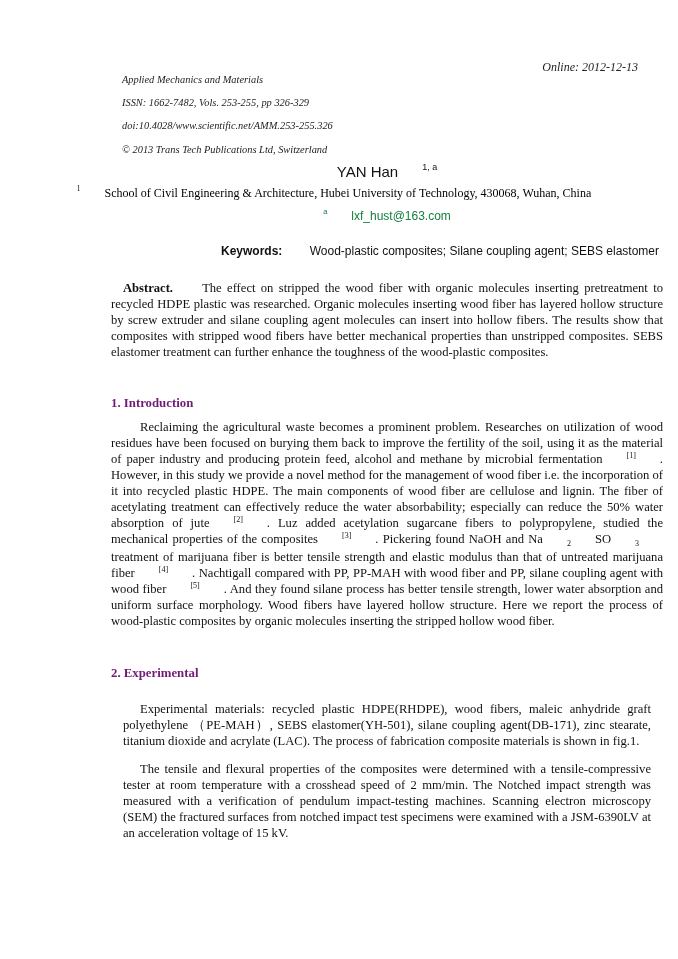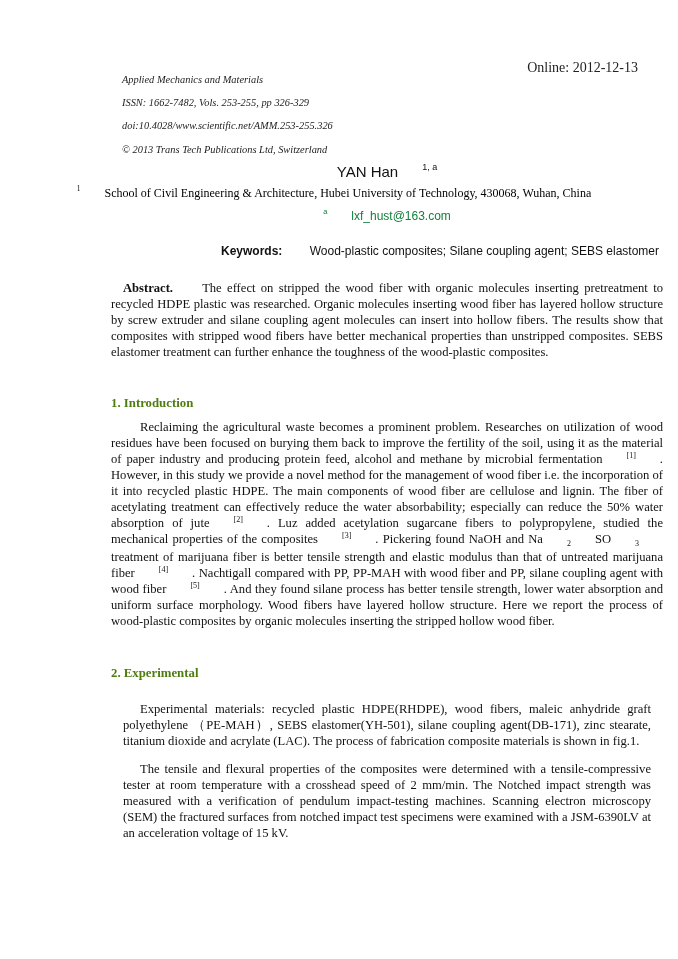--- a/index.html
+++ b/index.html
@@ -8,22 +8,22 @@
   .page { position: absolute; left: 0; top: 0; width: 678px; height: 959px; background: #fff; }
 
   .header-left {
     position: absolute; left: 62px; top: 14px;
     font-family: "Liberation Serif", serif; font-style: italic;
     font-size: 10.4px; line-height: 11.2px; color: #222;
   }
   .header-left div { white-space: nowrap; }
   .header-right {
     position: absolute; right: 64px; top: 14px;
-    font-family: "Liberation Serif", serif; 
-    font-size: 14px; line-height: 11.2px; color: #222; white-space: nowrap;
+    font-family: "Liberation Serif", serif; font-style: italic;
+    font-size: 12px; line-height: 11.2px; color: #222; white-space: nowrap;
   }
 
   .title {
     position: absolute; left: 0; width: 678px; top: 80px;
     text-align: center; font-family: "Liberation Sans", sans-serif;
     font-weight: bold; font-size: 15.2px; color: #111; white-space: nowrap;
   }
   .author {
     position: absolute; left: 0; width: 678px; top: 115px;
     text-align: center; font-family: "Liberation Sans", sans-serif;
@@ -54,21 +54,21 @@
     text-align: justify; color: #111;
   }
   .body-text b { font-weight: bold; }
   .body-text sup { font-size: 8px; vertical-align: top; position: relative; top: -3px; }
   .body-text sub { font-size: 8px; vertical-align: baseline; position: relative; top: 3px; }
   .indent { text-indent: 17px; }
 
   .abstract { top: 232px; }
   .h1 {
     position: absolute; left: 63px; font-family: "Liberation Serif", serif;
-    font-weight: bold; font-size: 12.8px; color: #4d7c0f; white-space: nowrap;
+    font-weight: bold; font-size: 12.8px; color: #701a75; white-space: nowrap;
   }
   .h-intro { top: 348px; }
   .intro { top: 371px; }
   .h-exp { top: 618px; }
   .exp { top: 641px; }
 </style>
 </head>
 <body>
 
 <div class="page">

